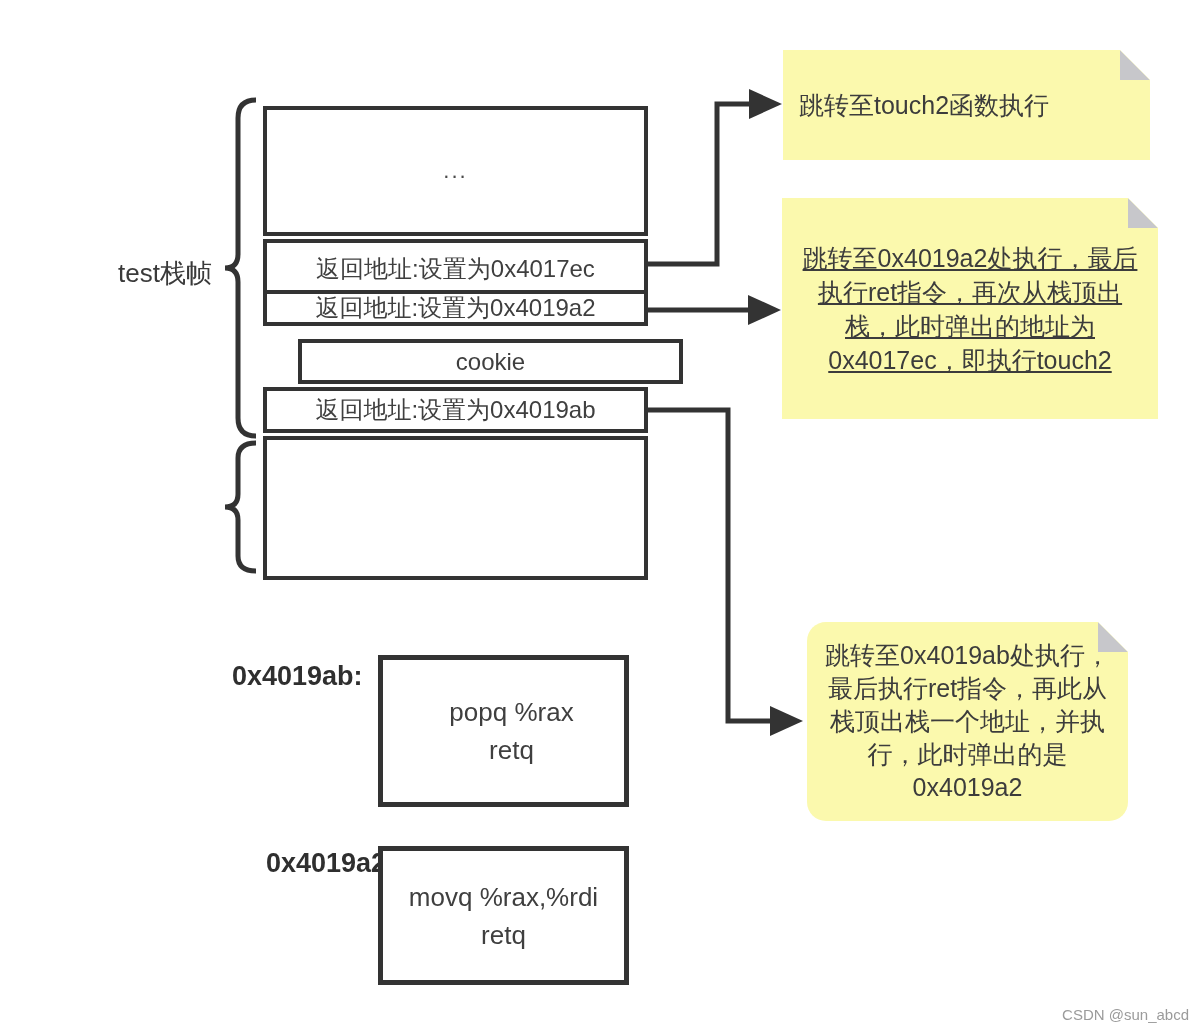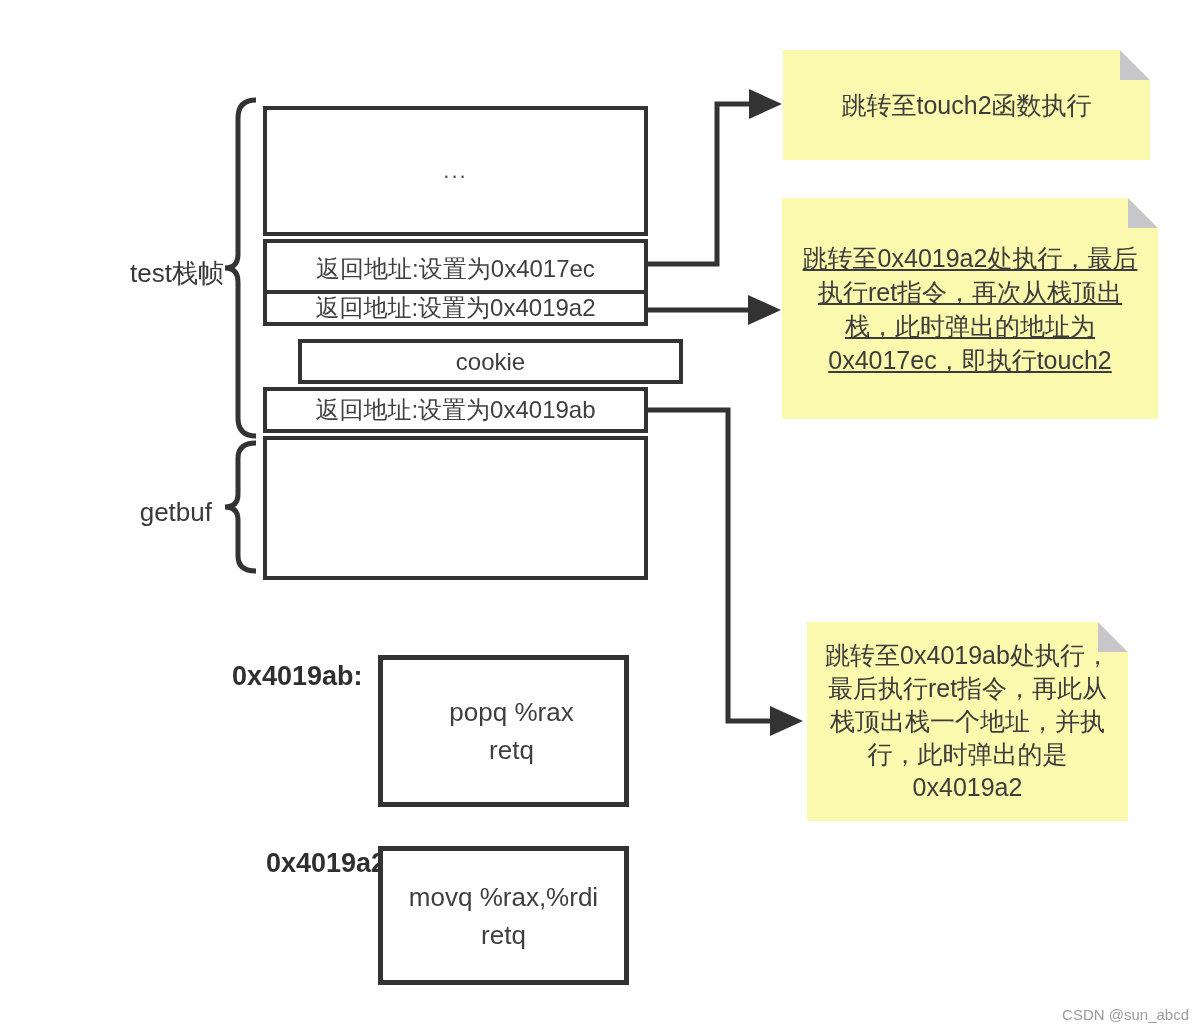--- a/index.html
+++ b/index.html
@@ -20,34 +20,34 @@
 
   .stack-row{
     position:absolute;left:263px;width:385px;box-sizing:border-box;
     border:4px solid var(--line);background:#ffffff;
     display:flex;align-items:center;justify-content:center;
     color:var(--text);font-size:24px;white-space:nowrap;
   }
   .dots-cell{font-size:22px;letter-spacing:2px;color:#4a4a4a;}
 
   .frame-label{
-    position:absolute;left:0;text-align:right;color:#3a3a3a;font-size:26px;padding-left:12px;
+    position:absolute;left:0;text-align:right;color:#3a3a3a;font-size:26px;
   }
   .addr-label{
     position:absolute;color:#2f2f2f;font-size:27px;font-weight:700;white-space:nowrap;
   }
   .gadget-box{
     position:absolute;left:378px;width:251px;box-sizing:border-box;
     border:5px solid var(--line);background:#ffffff;
     display:flex;flex-direction:column;align-items:center;justify-content:center;
     color:var(--text);font-size:26px;line-height:38px;text-align:center;
   }
   .note{
     position:absolute;background:var(--note-bg);box-sizing:border-box;
-    display:flex;align-items:center;justify-content:center;text-align:center;
+    display:flex;align-items:center;text-align:center;
     color:#3c3c3c;font-size:25px;line-height:34px;padding:10px 16px;
     clip-path:polygon(0 0, calc(100% - 30px) 0, 100% 30px, 100% 100%, 0 100%);
   }
   .note .fold{
     position:absolute;top:0;right:0;width:30px;height:30px;
     background:var(--note-fold);
     clip-path:polygon(0 0, 100% 100%, 0 100%);
   }
   .note .note-text{position:relative;z-index:1;}
   .watermark{
@@ -70,21 +70,20 @@
     <polygon points="749,89 749,119 782,104"></polygon>
 
     <polyline points="648,310 748,310"></polyline>
     <polygon points="748,295 748,325 781,310"></polygon>
 
     <polyline points="648,410 728,410 728,721 770,721"></polyline>
     <polygon points="770,706 770,736 803,721"></polygon>
   </svg>
 
   <div class="frame-label" style="width:212px;top:256px;">test栈帧</div>
-  <div class="frame-label" style="width:200px;top:497px;">getbuf</div>
 
   <div class="stack-row" style="top:106px;height:130px;">
     <span class="dots-cell">...</span>
   </div>
   <div class="stack-row" style="top:239px;height:60px;">返回地址:设置为0x4017ec</div>
   <div class="stack-row" style="top:290px;height:36px;">返回地址:设置为0x4019a2</div>
   <div class="stack-row" style="top:339px;height:45px;margin-left:35px;">cookie</div>
   <div class="stack-row" style="top:387px;height:46px;">返回地址:设置为0x4019ab</div>
   <div class="stack-row" style="top:436px;height:144px;"></div>
 
@@ -103,20 +102,20 @@
   <div class="note" style="left:783px;top:50px;width:367px;height:110px;">
     <span class="fold"></span>
     <span class="note-text">跳转至touch2函数执行</span>
   </div>
 
   <div class="note" style="left:782px;top:198px;width:376px;height:221px;text-decoration:underline;">
     <span class="fold"></span>
     <span class="note-text">跳转至0x4019a2处执行，最后执行ret指令，再次从栈顶出栈，此时弹出的地址为0x4017ec，即执行touch2</span>
   </div>
 
-  <div class="note" style="left:807px;top:622px;width:321px;height:199px;line-height:33px;padding:8px 12px;">
+  <div class="note" style="left:807px;top:622px;width:321px;height:199px;line-height:33px;padding:8px 12px;border-radius:19px;">
     <span class="fold"></span>
     <span class="note-text">跳转至0x4019ab处执行，最后执行ret指令，再此从栈顶出栈一个地址，并执行，此时弹出的是0x4019a2</span>
   </div>
 
   <div class="watermark">CSDN @sun_abcd</div>
 
 </div>
 
 </body></html>

